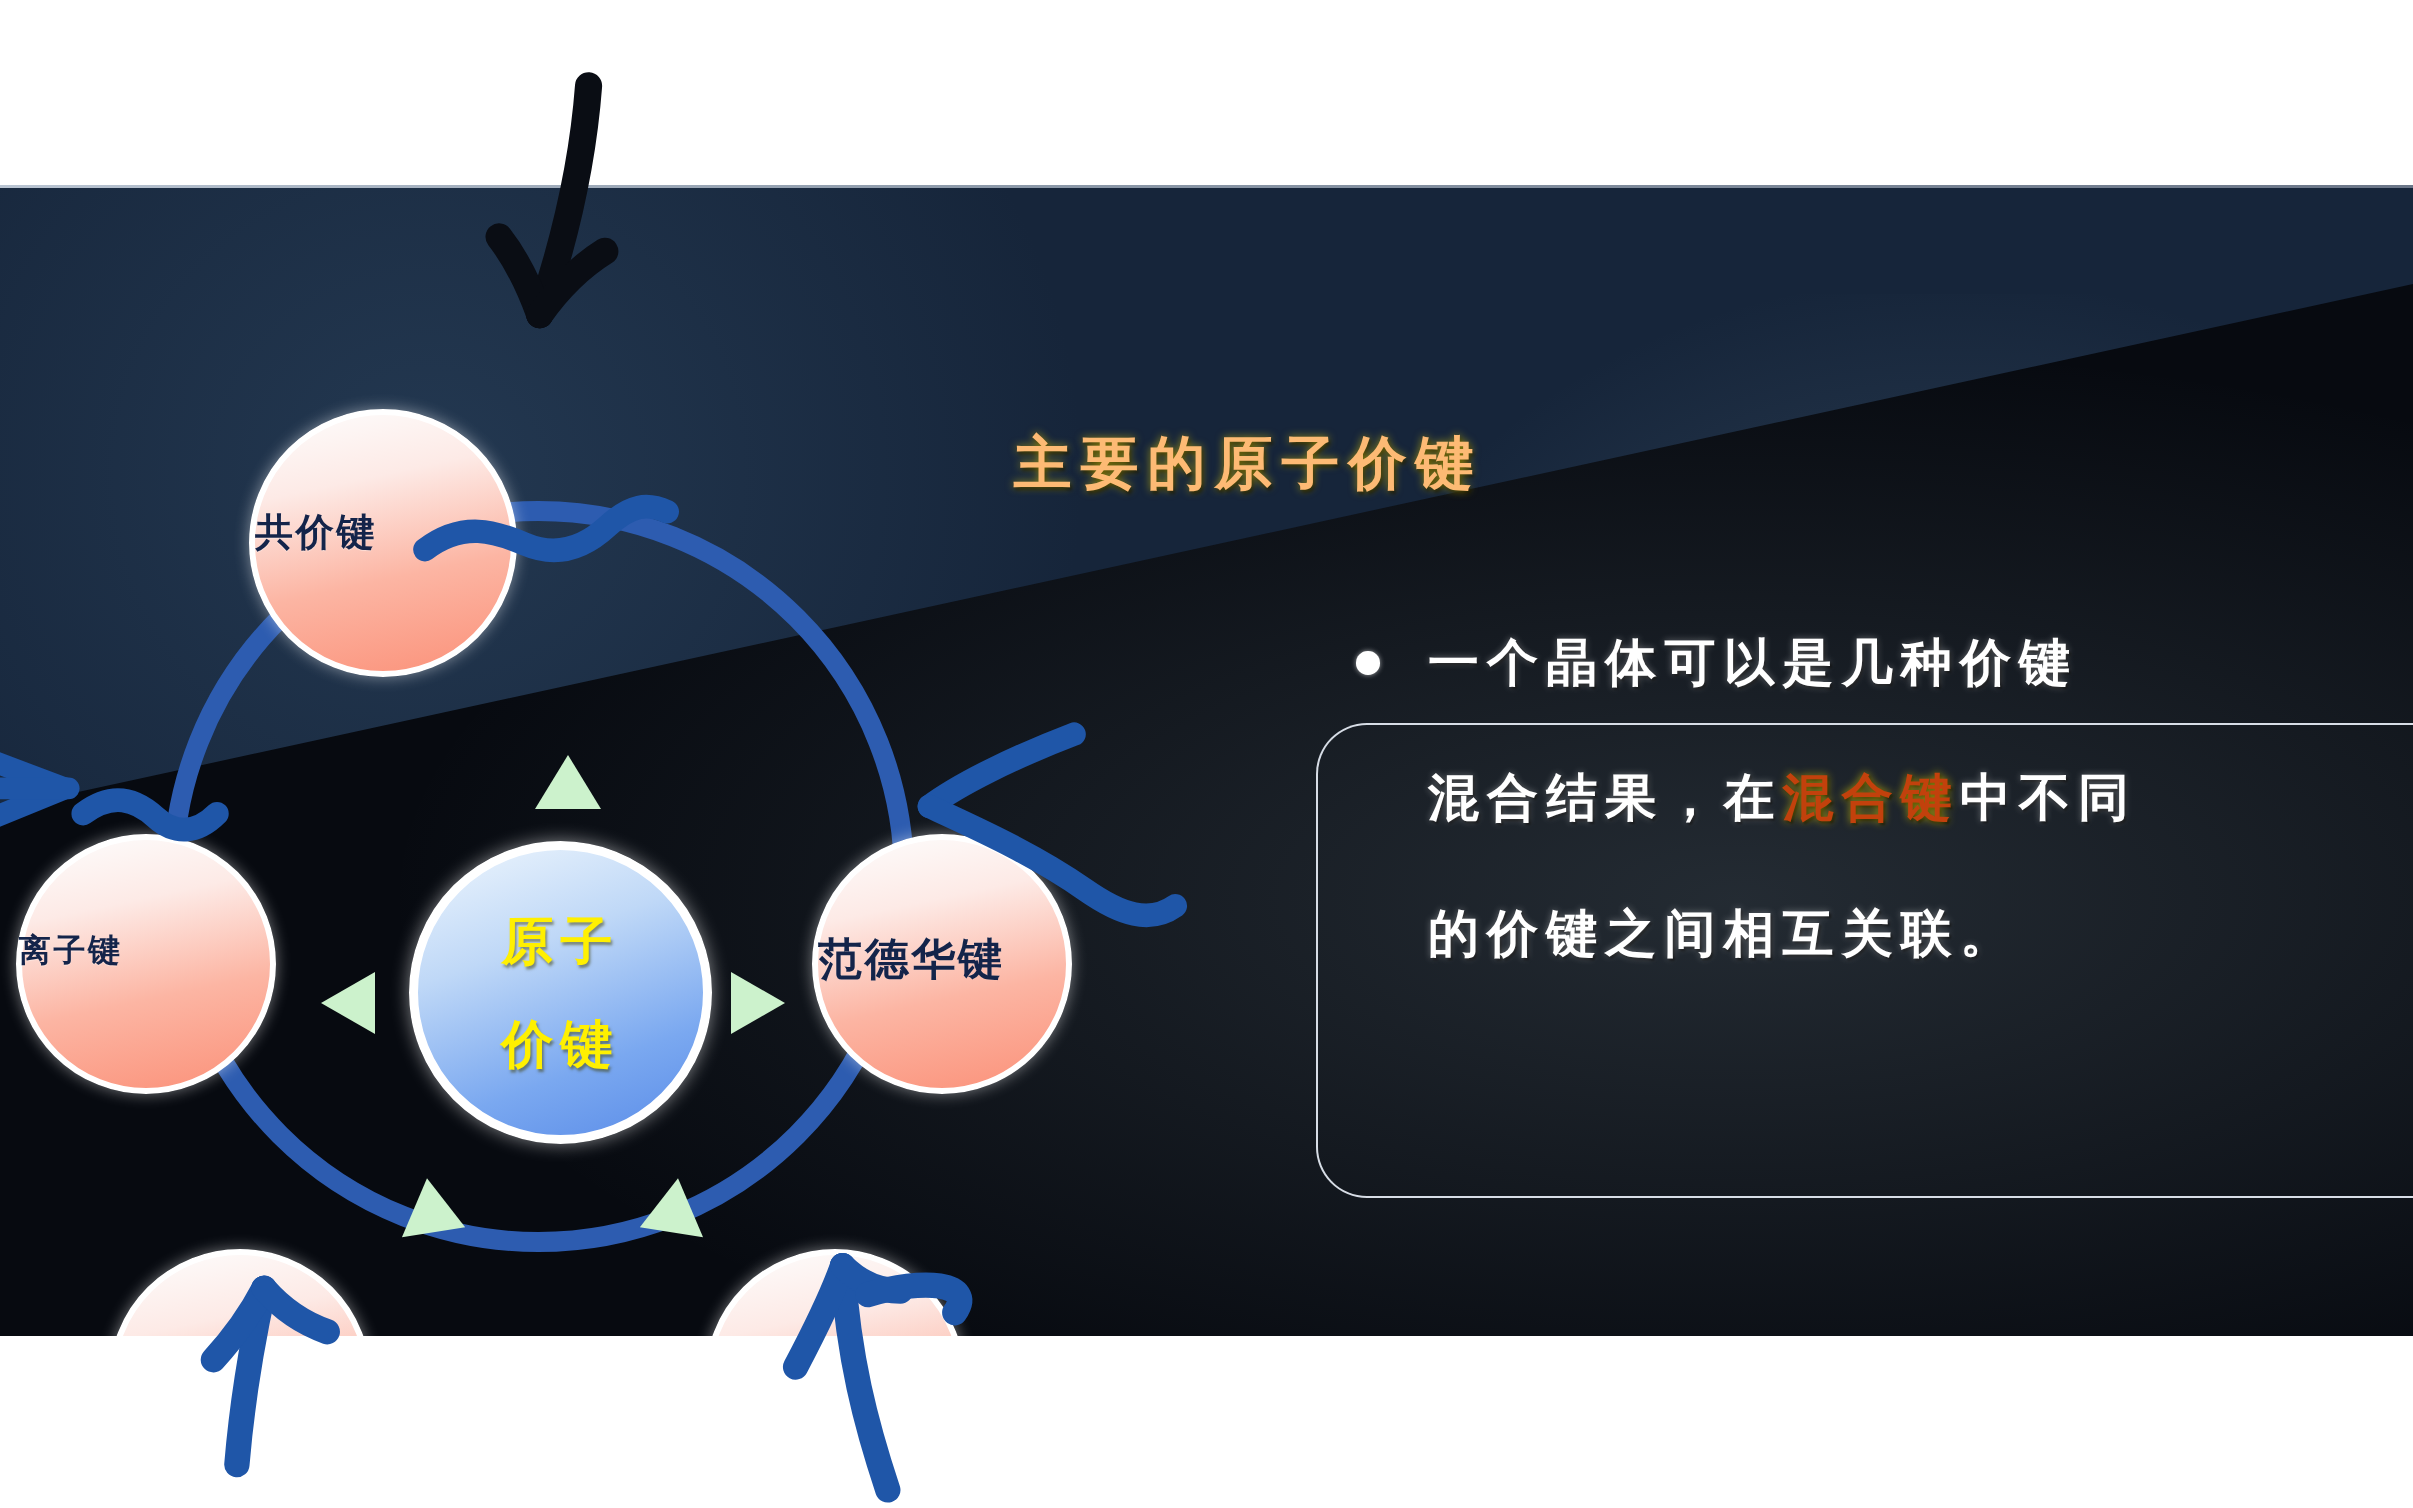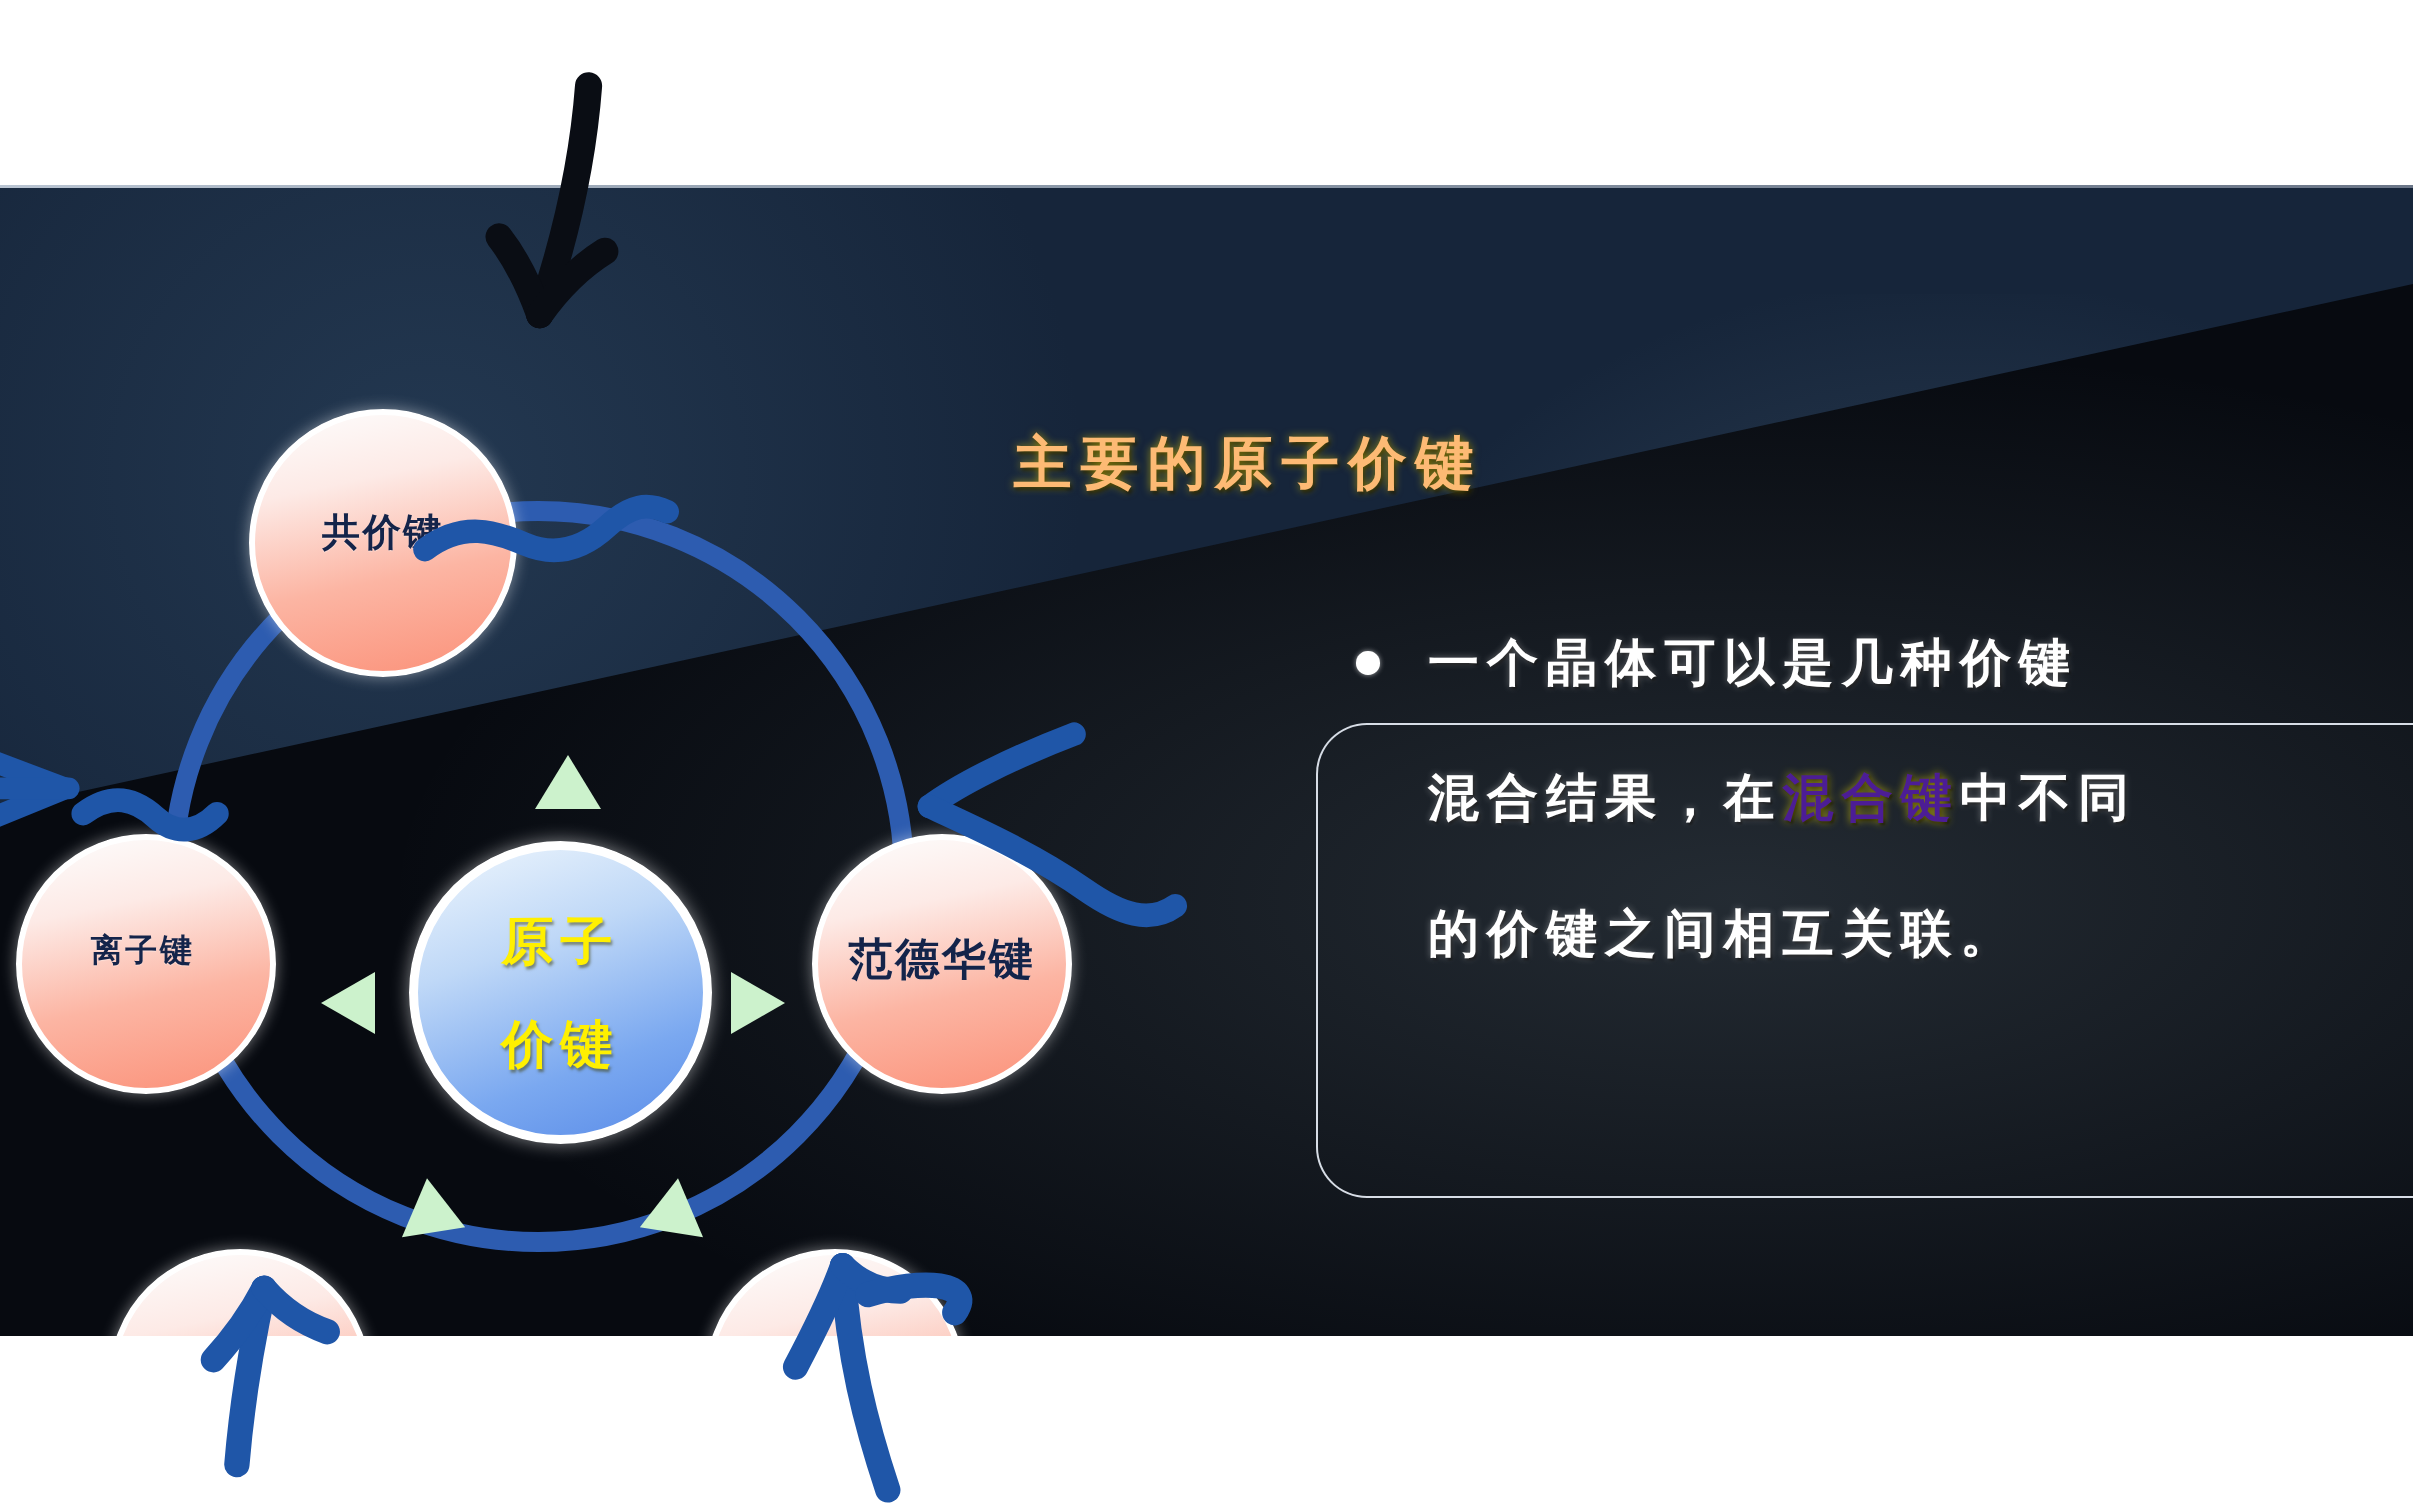--- a/index.html
+++ b/index.html
@@ -59,21 +59,21 @@
     position:absolute; left:163px; top:316px; width:751px; height:751px;
     border:20px solid #2d5cb0; border-radius:50%;
   }
 
   
   .bubble{
     position:absolute; border-radius:50%;
     background:linear-gradient(168deg,#fdfdfd 0%,#fdeae6 28%,#fcb5a3 62%,#fb9179 100%);
     border:6.3px solid #ffffff;
     box-shadow:0 0 14.5px rgba(255,255,255,.45);
-    display:flex; align-items:center; justify-content:center;
+    display:flex; align-items:center; justify-content:flex-start;
   }
   .bubble span{
     font-family:"DejaVu Sans", sans-serif;
     color:#14244a; font-weight:bold; letter-spacing:2.7px;
     text-shadow:0 0.9px 0.9px rgba(255,255,255,.4);
     white-space:nowrap;
   }
   #n-covalent { left:249px; top:224px;  width:268px; height:268px; }
   #n-covalent span{ font-size:38px; transform:translateY(-11px); }
   #n-ionic    { left:16.3px;  top:649px;  width:260px; height:260px; }
@@ -117,21 +117,21 @@
   .pline{
     position:absolute; left:72px; width:1176px;
     font-family:"DejaVu Sans", sans-serif;
     font-size:51px; font-weight:bold; color:#ffffff; letter-spacing:8.1px;
     white-space:nowrap;
     text-shadow:0 0 7.2px rgba(255,255,255,.35), 1.8px 1.8px 2.7px rgba(0,0,0,.8);
   }
   #pline1{ top:50px; }
   #pline2{ top:185px; }
   #pline3{ top:321px; }
-  .hl{ color:#4c1d95; text-shadow:0 0 8.1px rgba(255,235,0,.6), 1.8px 1.8px 2.7px rgba(0,0,0,.8); }
+  .hl{ color:#c2410c; text-shadow:0 0 8.1px rgba(255,235,0,.6), 1.8px 1.8px 2.7px rgba(0,0,0,.8); }
 
   
   #ink{ position:absolute; left:0; top:0; width:2413px; height:1508px; z-index:60; pointer-events:none; }
 </style>
 </head>
 <body>
 
 <div id="stage">
 
   <div id="slide">

